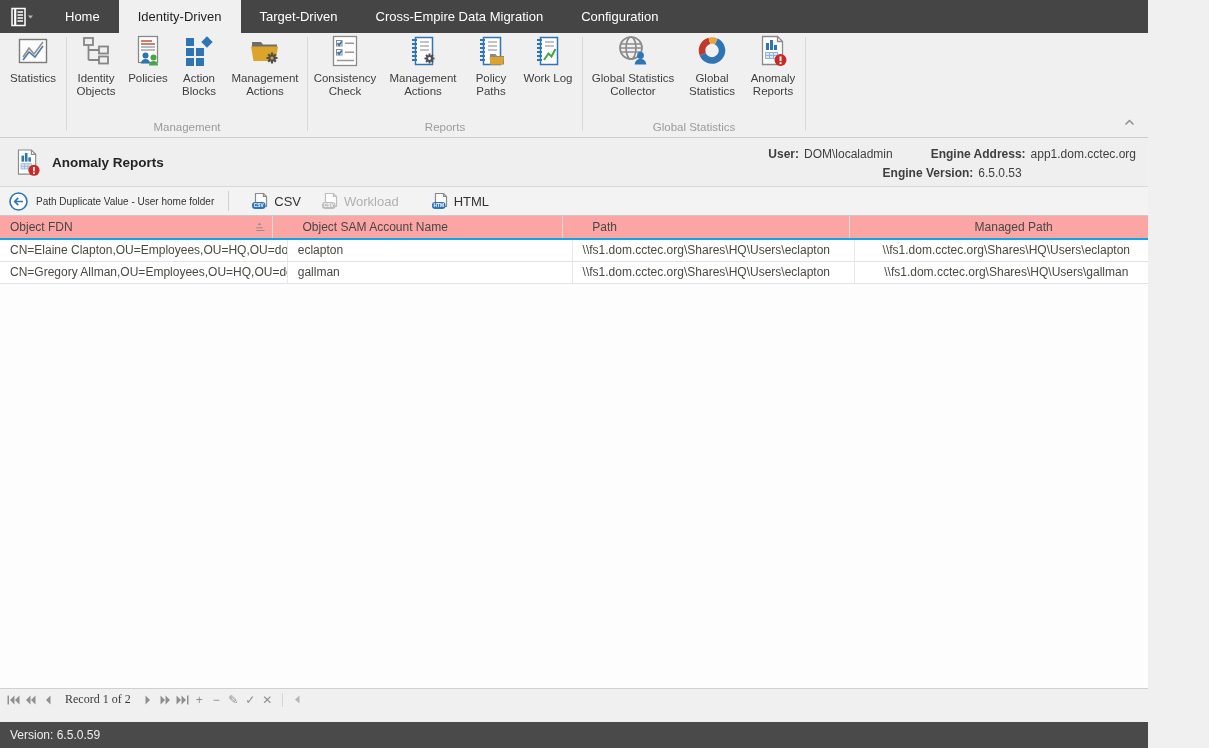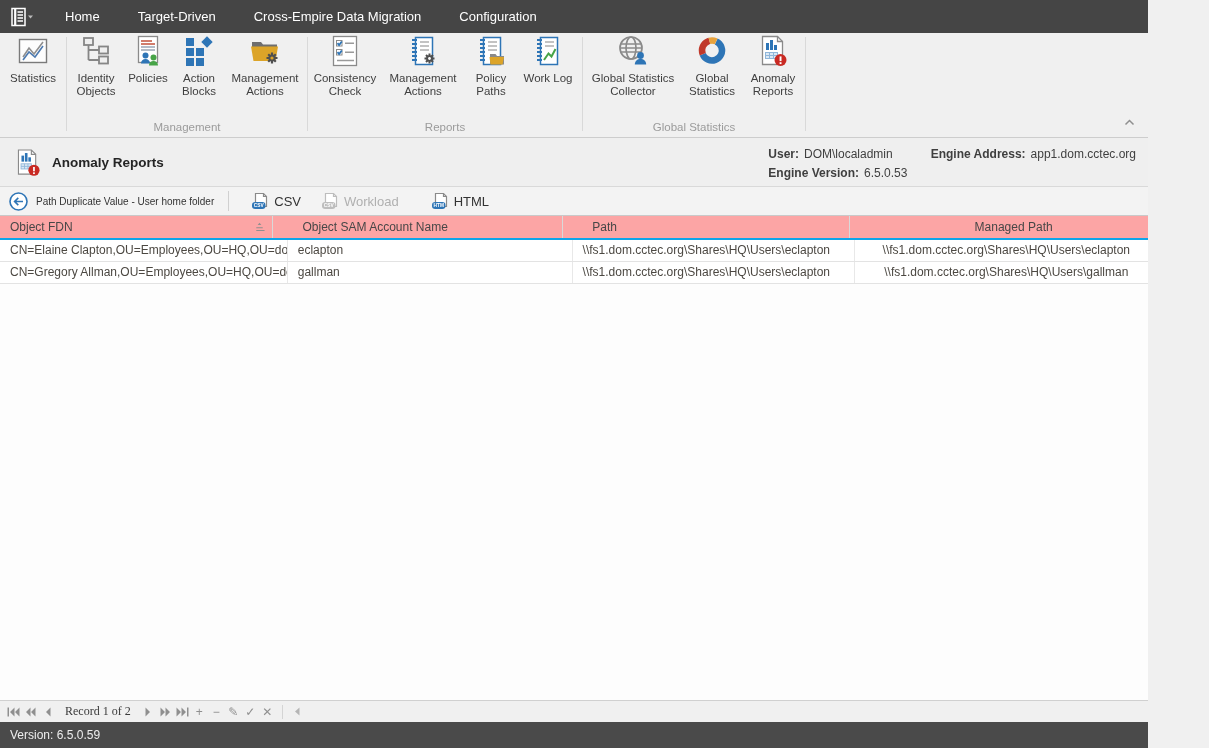--- a/index.html
+++ b/index.html
@@ -21,21 +21,21 @@
   .rsep { width:1px; background:#d9d9d9; margin:4px 2px 6px 2px; }
   .ritem { display:flex; flex-direction:column; align-items:center; cursor:pointer; }
   .ricon { width:36px; height:36px; display:block; flex:0 0 auto; }
   .rlabel { margin-top:3px; font-size:11.5px; line-height:13px; color:#3f3f3f; text-align:center; }
   .ribbon-collapse { position:absolute; right:13px; bottom:7px; cursor:pointer; }
 
   
   .pagehead { height:48px; background:#efefef; display:flex; align-items:center; padding:0 12px 0 12px; flex:0 0 auto; }
   .pagetitle { font-size:13.5px; font-weight:bold; color:#252525; margin-left:9px; }
   .enginfo { margin-left:auto; display:flex; flex-direction:column; gap:5px; font-size:12px; color:#3f3f3f; padding-top:2px; }
-  .enginfo .row { display:flex; justify-content:space-between; gap:38px; }
+  .enginfo .row { display:flex; justify-content:center; gap:38px; }
   .pair { white-space:nowrap; }
   .pair b { font-weight:bold; margin-right:5px; }
 
   
   .toolbar { height:30px; background:#f3f3f3; border-top:1px solid #d9d9d9; border-bottom:1px solid #c9c9c9; display:flex; align-items:center; padding-left:9px; flex:0 0 auto; }
   .reportname { font-size:10px; color:#333; margin-left:8px; white-space:nowrap; }
   .tsep { width:1px; height:20px; background:#d0d0d0; margin:0 12px 0 14px; }
   .tbtn { display:flex; align-items:center; gap:5px; padding:0 10px; height:26px; cursor:pointer; font-size:13px; color:#333; }
   .tbtn.disabled { color:#b0b0b0; cursor:default; }
 
@@ -53,37 +53,38 @@
 
   
   .recnav { height:22px; background:#f0f0f0; border-top:1px solid #d0d0d0; display:flex; align-items:center; padding-left:5px; flex:0 0 auto; }
   .nbtn { width:17px; height:18px; display:flex; align-items:center; justify-content:center; cursor:pointer; color:#8f8f8f; font-size:12px; }
   .nbtn.glyph { font-size:12px; line-height:18px; }
   .rectext { font-size:12px; color:#3a3a3a; margin:0 9px; white-space:nowrap;font-family:Liberation Serif, serif; }
   .nsep { width:1px; height:14px; background:#d4d4d4; margin:0 6px; }
   .sbarrow { color:#b5b5b5; }
 
   
-  .statusbar { height:26px; background:#4a4a4a; color:#ededed; font-size:12px; line-height:26px; padding-left:10px; flex:0 0 auto; }
+  .statusbar { height:26px; background:#4a4a4a; color:#ededed; font-size:12px; line-height:26px; padding-left:10px; flex:0 0 auto;margin-top:12px; }
 </style>
 </head>
 <body>
 
 <div class="app">
 
   <div class="topbar">
     <div class="appmenu">
       <svg width="24" height="20" viewBox="0 0 24 20">
         <rect x="1" y="1.5" width="13" height="17" fill="none" stroke="#ffffff" stroke-width="1.5"></rect>
         <path d="M4.2 1.5 V18.5" stroke="#ffffff" stroke-width="2.2"></path>
         <path d="M6.5 5 h5.5 M6.5 8 h5.5 M6.5 11 h5.5 M6.5 14 h5.5" stroke="#ffffff" stroke-width="1.3"></path>
         <path d="M17 8.5 h5 l-2.5 3 z" fill="#b9b9b9"></path>
       </svg>
     </div>
     <div class="tab">Home</div>
+    <div class="tab active">Identity-Driven</div>
     <div class="tab">Target-Driven</div>
     <div class="tab">Cross-Empire Data Migration</div>
     <div class="tab">Configuration</div>
   </div>
 
   <div class="ribbon">
 
     <div class="rgroup">
       <div class="ritems">
         <div class="ritem" style="width:62px">

